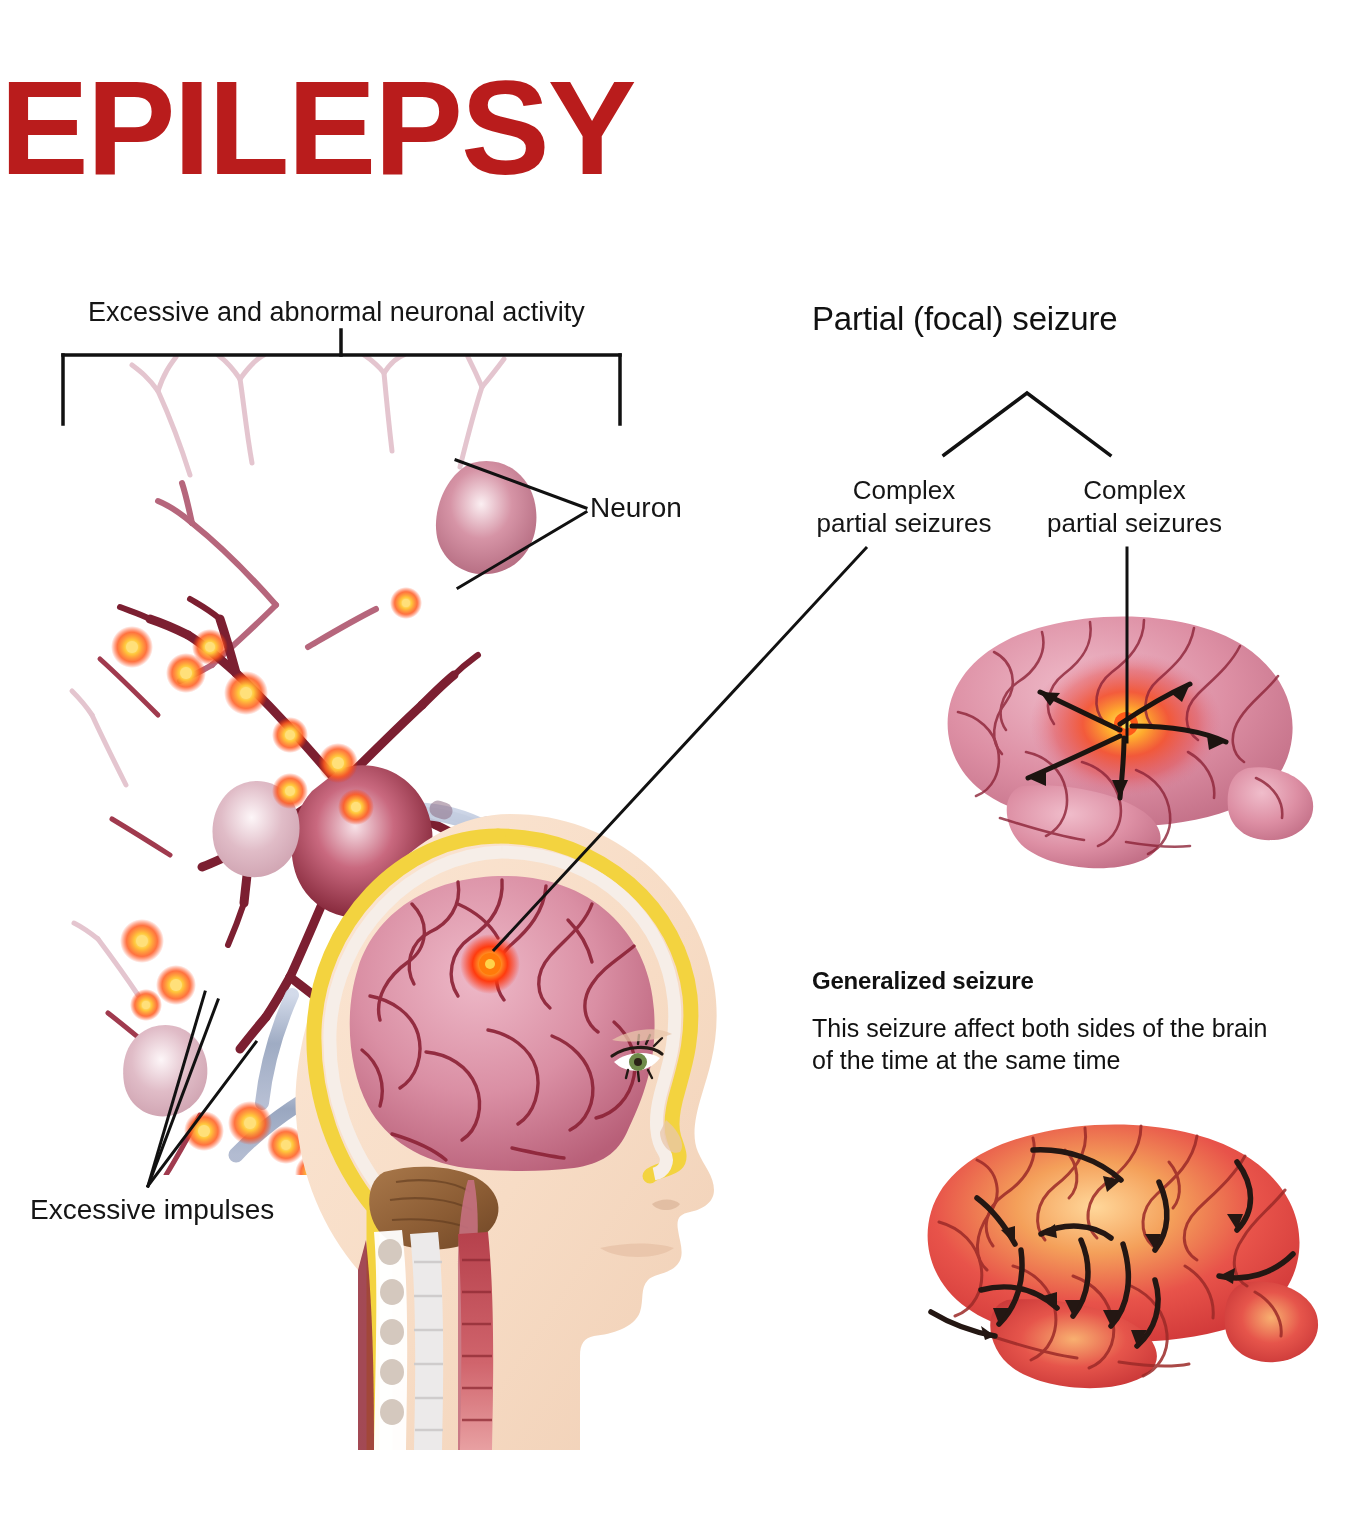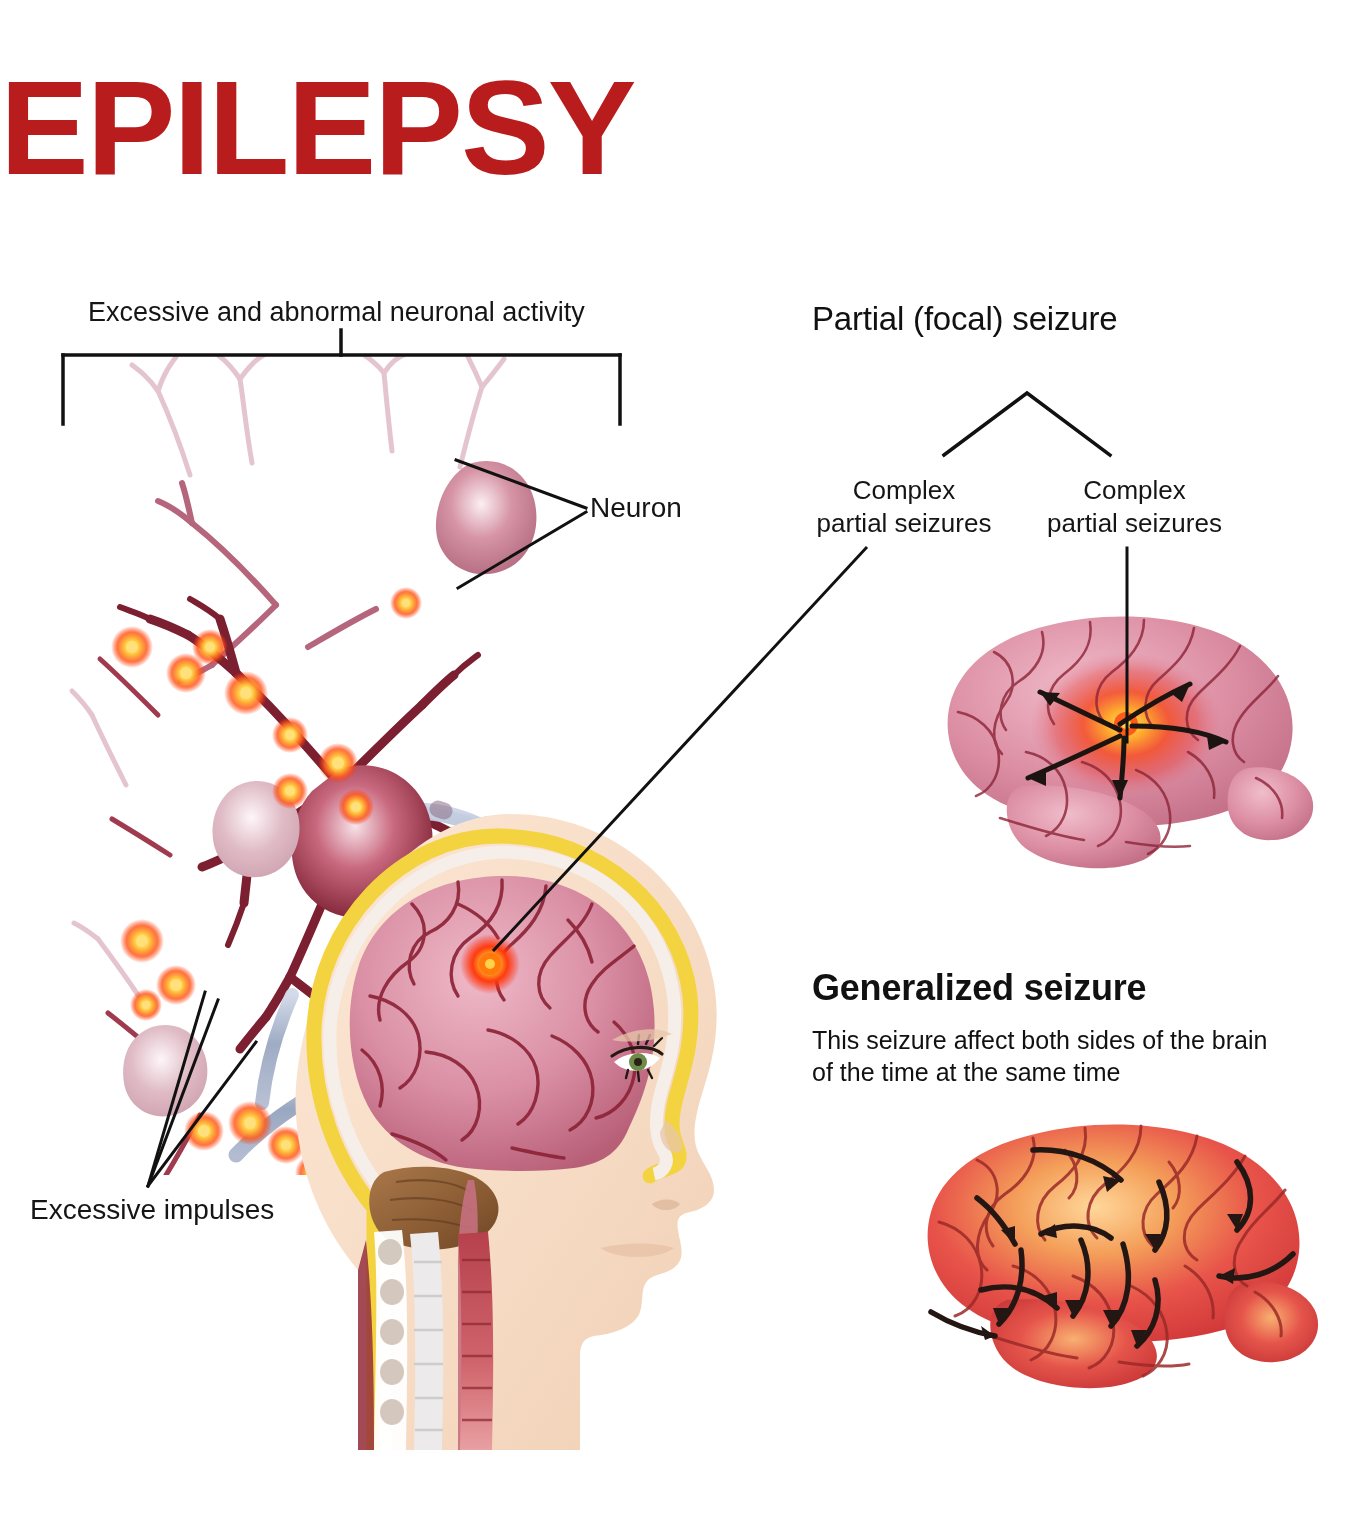--- a/index.html
+++ b/index.html
@@ -23,22 +23,22 @@
   .lbl{font-size:26px;line-height:1.2;color:#151515;white-space:nowrap;}
   #lbl-excessive{left:88px;top:296px;font-size:27px;}
   #lbl-neuron{left:590px;top:491px;font-size:28px;}
   #lbl-electrical{left:30px;top:1193px;font-size:28px;}
 
   #h-partial{left:812px;top:300px;font-size:33px;font-weight:400;letter-spacing:-0.2px;}
   #sub-partial{left:812px;top:345px;font-size:25px;}
   #lbl-simple{left:804px;top:474px;width:200px;text-align:center;font-size:26px;line-height:1.25;}
   #lbl-complex{left:1032px;top:474px;width:205px;text-align:center;font-size:26px;line-height:1.25;}
 
-  #h-general{left:812px;top:967px;font-size:36px;font-weight:700;letter-spacing:-0.2px;}
-  #sub-general{left:812px;top:1012px;font-size:25px;line-height:1.28;margin-top:12px;}
+  #h-general{left:812px;top:967px;font-size:24px;font-weight:700;letter-spacing:-0.2px;}
+  #sub-general{left:812px;top:1012px;font-size:25px;line-height:1.28;}
 
   
   #connectors{left:0;top:0;width:1361px;height:1536px;pointer-events:none;}
 
   
   .art{pointer-events:none;}
   #art-neurons{left:40px;top:355px;width:640px;height:820px;}
   #art-head{left:262px;top:800px;width:520px;height:650px;}
   #art-brain-partial{left:930px;top:600px;width:400px;height:290px;}
   #art-brain-general{left:915px;top:1110px;width:420px;height:300px;}

